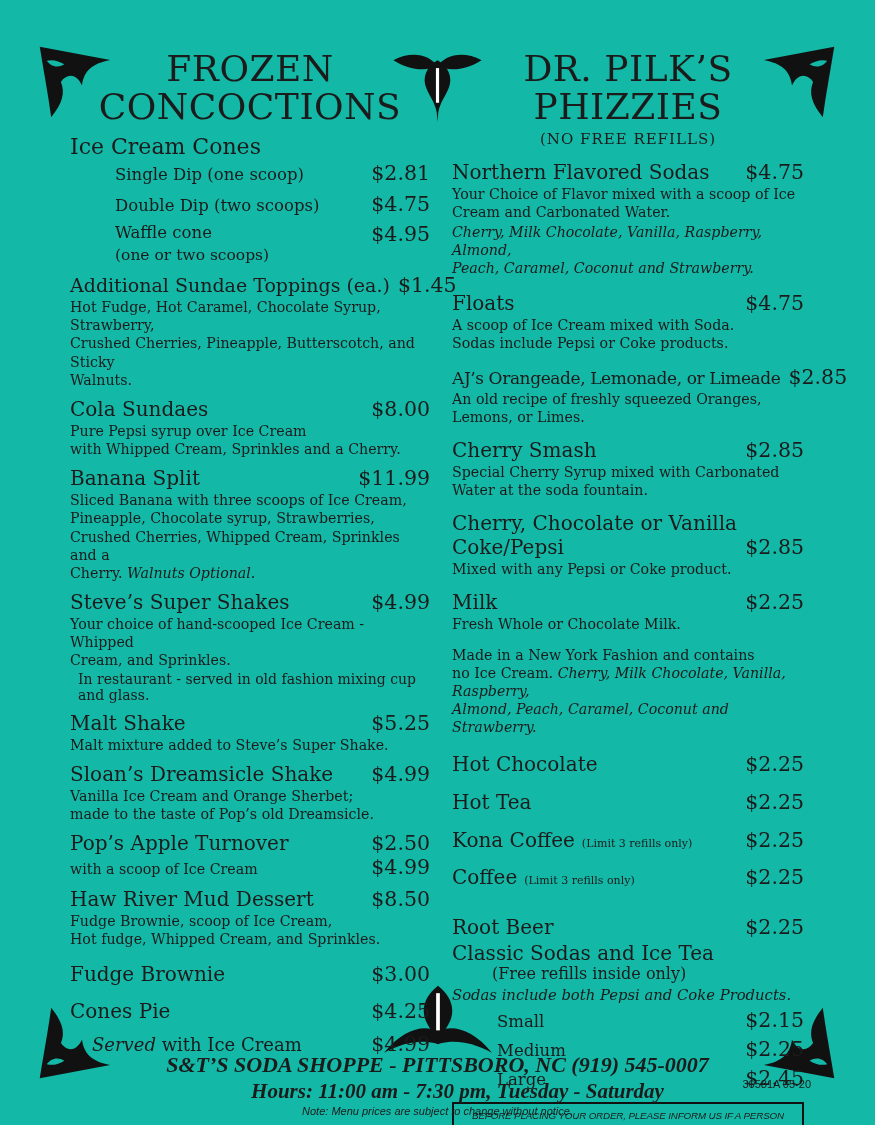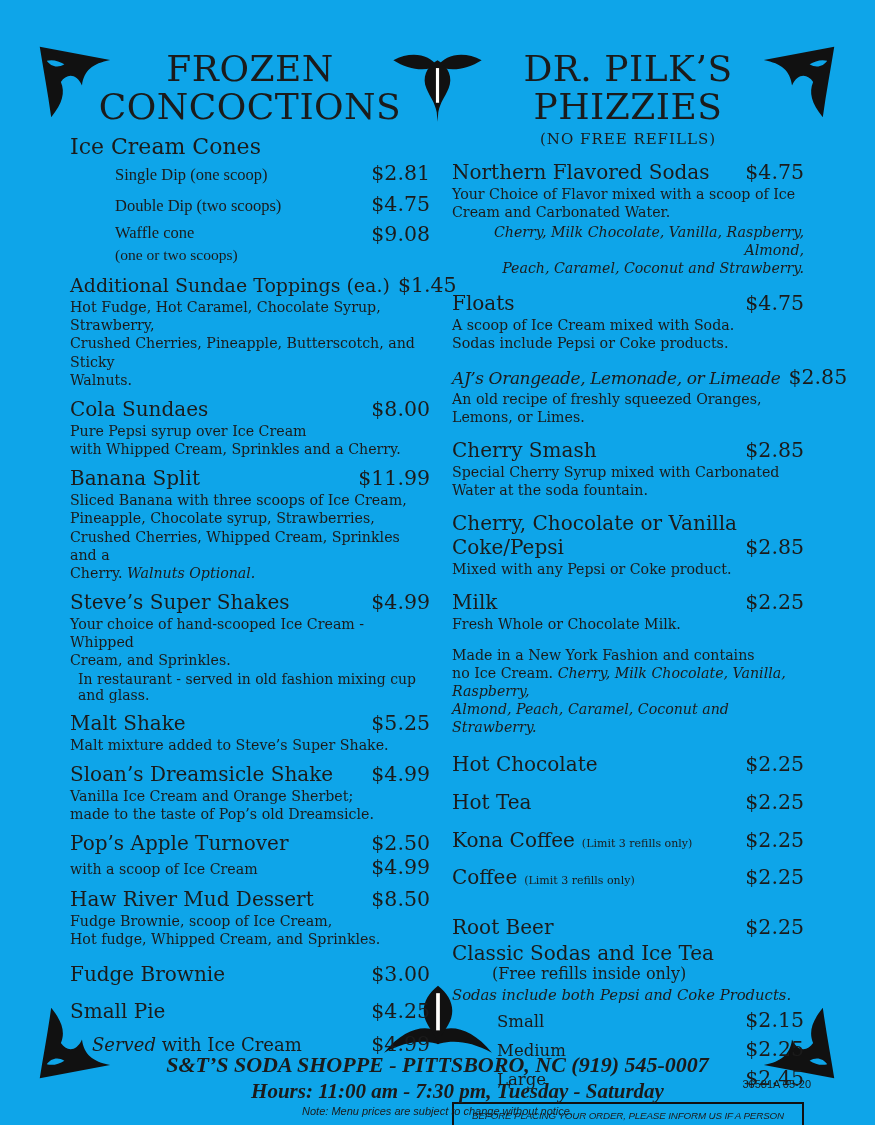--- a/index.html
+++ b/index.html
@@ -1,49 +1,49 @@
 <!DOCTYPE html>
 <html><head>
 <meta charset="utf-8">
 <style>
   html,body { margin:0; padding:0; background:#888; }
   .page {
     position:relative;
     width:875px; height:1125px;
     margin:0 auto;
-    background:#0ea5e9;
+    background:#14b8a6;
     color:#1b1b1b;
     font-family:"DejaVu Serif", serif;
     overflow:hidden;
   }
   
   .col { position:absolute; top:50px; }
   .col-left  { left:70px;  width:360px; }
   .col-right { left:452px; width:352px; }
 
   .menu-title { text-align:center; font-size:36px; line-height:1.06; letter-spacing:.5px; }
   .subtitle   { text-align:center; font-size:15px; letter-spacing:1px; margin-top:4px; }
 
   .sec-head { font-size:22px; margin:8px 0 2px 0; }
 
   .item { margin-top:8px; }
   .item-tight { margin-top:13px; }
   .irow { display:flex; align-items:baseline; }
   .iname  { font-size:20px; white-space:nowrap; }
-  .iname-sm { font-size:17px; letter-spacing:-.4px; white-space:nowrap;font-style:italic; }
+  .iname-sm { font-size:17px; letter-spacing:-.4px; white-space:nowrap; }
   .iprice { margin-left:auto; font-size:20.5px; padding-left:8px; }
   .ipricing { font-size:17.5px; margin-left:10px; white-space:nowrap; }
   .ilimit { font-size:11px; margin-left:7px; white-space:nowrap; }
 
   .desc { font-size:14.2px; line-height:1.28; white-space:pre-line; margin-top:1px; }
-  .desc .it, .it { font-style:italic;text-align:right; }
+  .desc .it, .it { font-style:italic; }
   .inote { font-size:14px; margin-left:8px; margin-top:1px; }
 
   .sub-row { display:flex; align-items:baseline; margin-left:45px; }
-  .sub-row .sname { font-size:16.5px; line-height:1.3;font-family:Liberation Serif, serif; }
+  .sub-row .sname { font-size:16.5px; line-height:1.3; }
   .sub-row .sname2 { font-size:15.5px; line-height:1.1; }
   .sub-row .iprice { font-size:20.5px; }
   .subrow-gap { margin-top:6px; }
 
   .served-row { display:flex; align-items:baseline; margin-left:22px; margin-top:9px; }
   .served-row .sname { font-size:18px; }
 
   .free-refills { font-size:16px; margin-left:40px; margin-top:-1px; }
   .soda-note { font-style:italic; font-size:14.8px; margin-top:3px; }
   .size-row { display:flex; align-items:baseline; margin-left:45px; margin-top:5px; }
@@ -128,21 +128,21 @@
     </div>
     <div class="sub-row subrow-gap">
       <span class="sname">Double Dip (two scoops)</span>
       <span class="iprice">$4.75</span>
     </div>
     <div class="sub-row subrow-gap">
       <span class="sname">
         <span>Waffle cone</span><br>
         <span class="sname2">(one or two scoops)</span>
       </span>
-      <span class="iprice" style="align-self:flex-start">$9.08</span>
+      <span class="iprice" style="align-self:flex-start">$4.95</span>
     </div>
 
 
     <div class="item">
       <div class="irow">
         <span class="iname" style="font-size:19px">Additional Sundae Toppings (ea.)</span>
         <span class="iprice">$1.45</span>
       </div>
       <div class="desc">Hot Fudge, Hot Caramel, Chocolate Syrup, Strawberry,
 Crushed Cherries, Pineapple, Butterscotch, and Sticky
@@ -218,21 +218,21 @@
 
     <div class="item item-tight">
       <div class="irow">
         <span class="iname">Fudge Brownie</span>
         <span class="iprice">$3.00</span>
       </div>
     </div>
 
     <div class="item item-tight">
       <div class="irow">
-        <span class="iname">Small Pie</span>
+        <span class="iname">Cones Pie</span>
         <span class="iprice">$4.25</span>
       </div>
     </div>
 
     <div class="served-row">
       <span class="sname"><span class="it">Served</span><span> with Ice Cream</span></span>
       <span class="iprice">$4.99</span>
     </div>
 
   </div>

